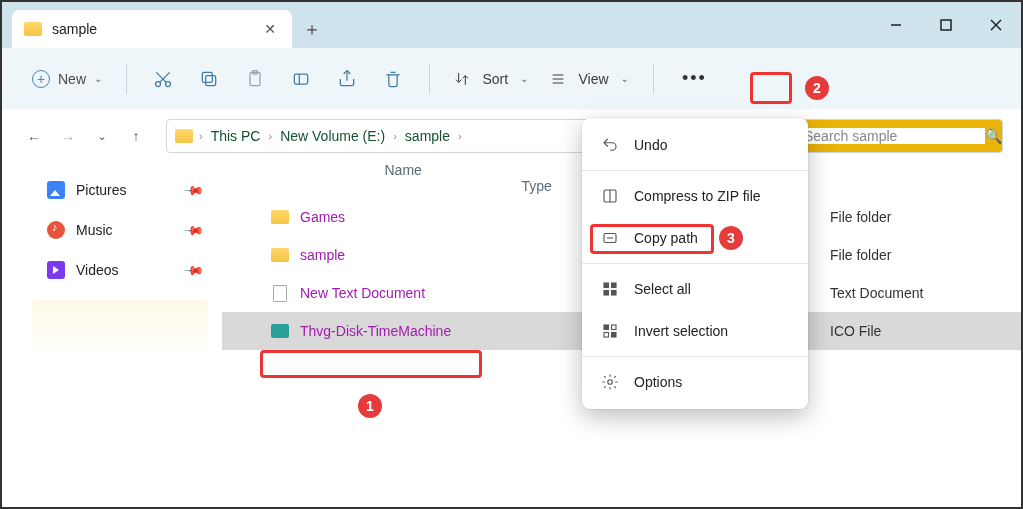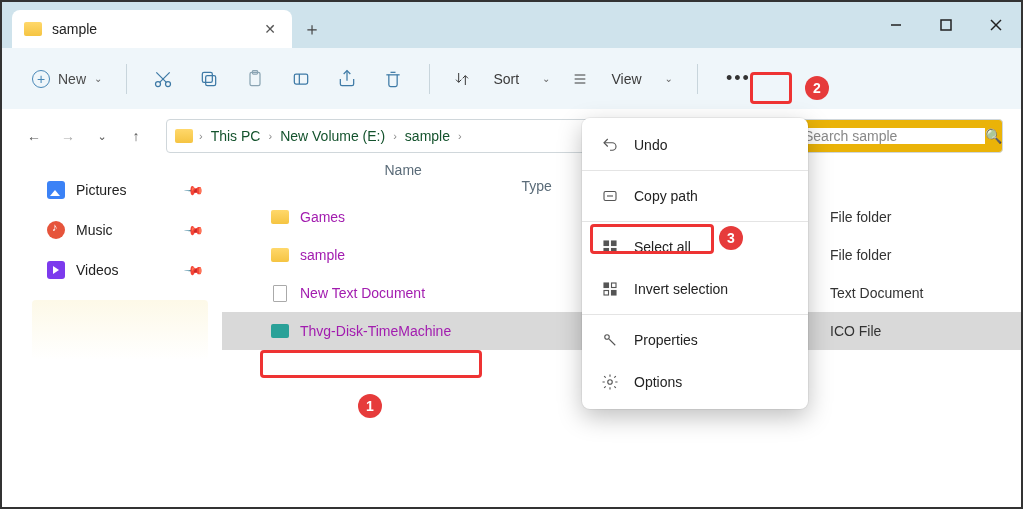--- a/index.html
+++ b/index.html
@@ -16,21 +16,21 @@
   .win-btn { width: 50px; height: 46px; display: flex; align-items: center; justify-content: center; color: #222; }
   
   
   .toolbar { background: #eff6fa; height: 62px; display: flex; align-items: center; padding: 0 22px; gap: 6px; border-bottom: 1px solid #fff;}
   .new-btn { display: flex; align-items: center; gap: 8px; color: #4a4a4a; padding: 6px 8px;}
   .new-btn .plus-circle { width:18px; height:18px; border:1.5px solid #4a88b7; border-radius:50%; display:flex; align-items:center; justify-content:center; color:#4a88b7; font-size:14px; line-height:1;}
   .tb-sep { width: 1px; height: 30px; background: #c8d5dc; margin: 0 10px; }
   .tb-icon { width: 40px; height: 40px; display: flex; align-items: center; justify-content: center; color: #3e7aa6; }
   .tb-icon svg { width: 20px; height: 20px; stroke: #3e7aa6; fill: none; stroke-width: 1.5; }
   .tb-icon.muted svg { stroke: #8ba4b3; }
-  .sort-btn, .view-btn { display: flex; align-items: center; gap: 23px; color: #3a3a3a; padding: 6px 8px;}
+  .sort-btn, .view-btn { display: flex; align-items: center; gap: 12px; color: #3a3a3a; padding: 6px 8px;}
   .chev-down { font-size: 10px; color: #666; }
   .more-btn { padding: 6px 12px; font-size: 18px; letter-spacing: 2px; color: #333;}
   
   
   .navrow { height: 52px; display: flex; align-items: center; padding: 0 18px; gap: 6px; }
   .nav-btn { width: 28px; height: 28px; display: flex; align-items: center; justify-content: center; color: #555; }
   .breadcrumb { flex: 1; height: 34px; border: 1px solid #d0d7db; border-radius: 4px; display: flex; align-items: center; padding: 0 8px; margin: 0 10px; background:#fff;}
   .breadcrumb .folder-ico { width: 18px; height: 14px; background: linear-gradient(#ffd86b,#f5c442); border-radius: 2px; display:inline-block;}
   .crumb-sep { color: #888; padding: 0 6px; font-size: 11px;}
   .crumb { color: #14532d; padding: 2px 2px; }
@@ -284,20 +284,29 @@
           <path d="M9 14L4 9l5-5"></path>
           <path d="M4 9h11a5 5 0 010 10h-3"></path>
         </svg>
       </span>
     <span>Undo</span>
   </div>
   <div class="menu-sep"></div>
   <div class="menu-item">
     <span class="mico">
         <svg viewBox="0 0 24 24">
+          <rect x="4" y="4" width="16" height="16" rx="2"></rect>
+          <line x1="12" y1="4" x2="12" y2="20"></line>
+        </svg>
+      </span>
+    <span>Compress to ZIP file</span>
+  </div>
+  <div class="menu-item">
+    <span class="mico">
+        <svg viewBox="0 0 24 24">
           <rect x="4" y="6" width="16" height="12" rx="2"></rect>
           <line x1="8" y1="12" x2="16" y2="12"></line>
         </svg>
       </span>
     <span>Copy path</span>
   </div>
   <div class="menu-sep"></div>
   <div class="menu-item">
     <span class="mico">
         <svg viewBox="0 0 24 24">
@@ -314,29 +323,20 @@
         <svg viewBox="0 0 24 24">
           <rect x="4" y="4" width="6" height="6" fill="#555"></rect>
           <rect x="14" y="4" width="6" height="6"></rect>
           <rect x="4" y="14" width="6" height="6"></rect>
           <rect x="14" y="14" width="6" height="6" fill="#555"></rect>
         </svg>
       </span>
     <span>Invert selection</span>
   </div>
   <div class="menu-sep"></div>
-  <div class="menu-item">
-    <span class="mico">
-        <svg viewBox="0 0 24 24">
-          <circle cx="8" cy="8" r="3"></circle>
-          <path d="M11 11l8 8"></path>
-        </svg>
-      </span>
-    <span>Properties</span>
-  </div>
   <div class="menu-item">
     <span class="mico">
         <svg viewBox="0 0 24 24">
           <circle cx="12" cy="12" r="3"></circle>
           <path d="M12 2v3M12 19v3M4.2 4.2l2.1 2.1M17.7 17.7l2.1 2.1M2 12h3M19 12h3M4.2 19.8l2.1-2.1M17.7 6.3l2.1-2.1"></path>
         </svg>
       </span>
     <span>Options</span>
   </div>
 </div>

